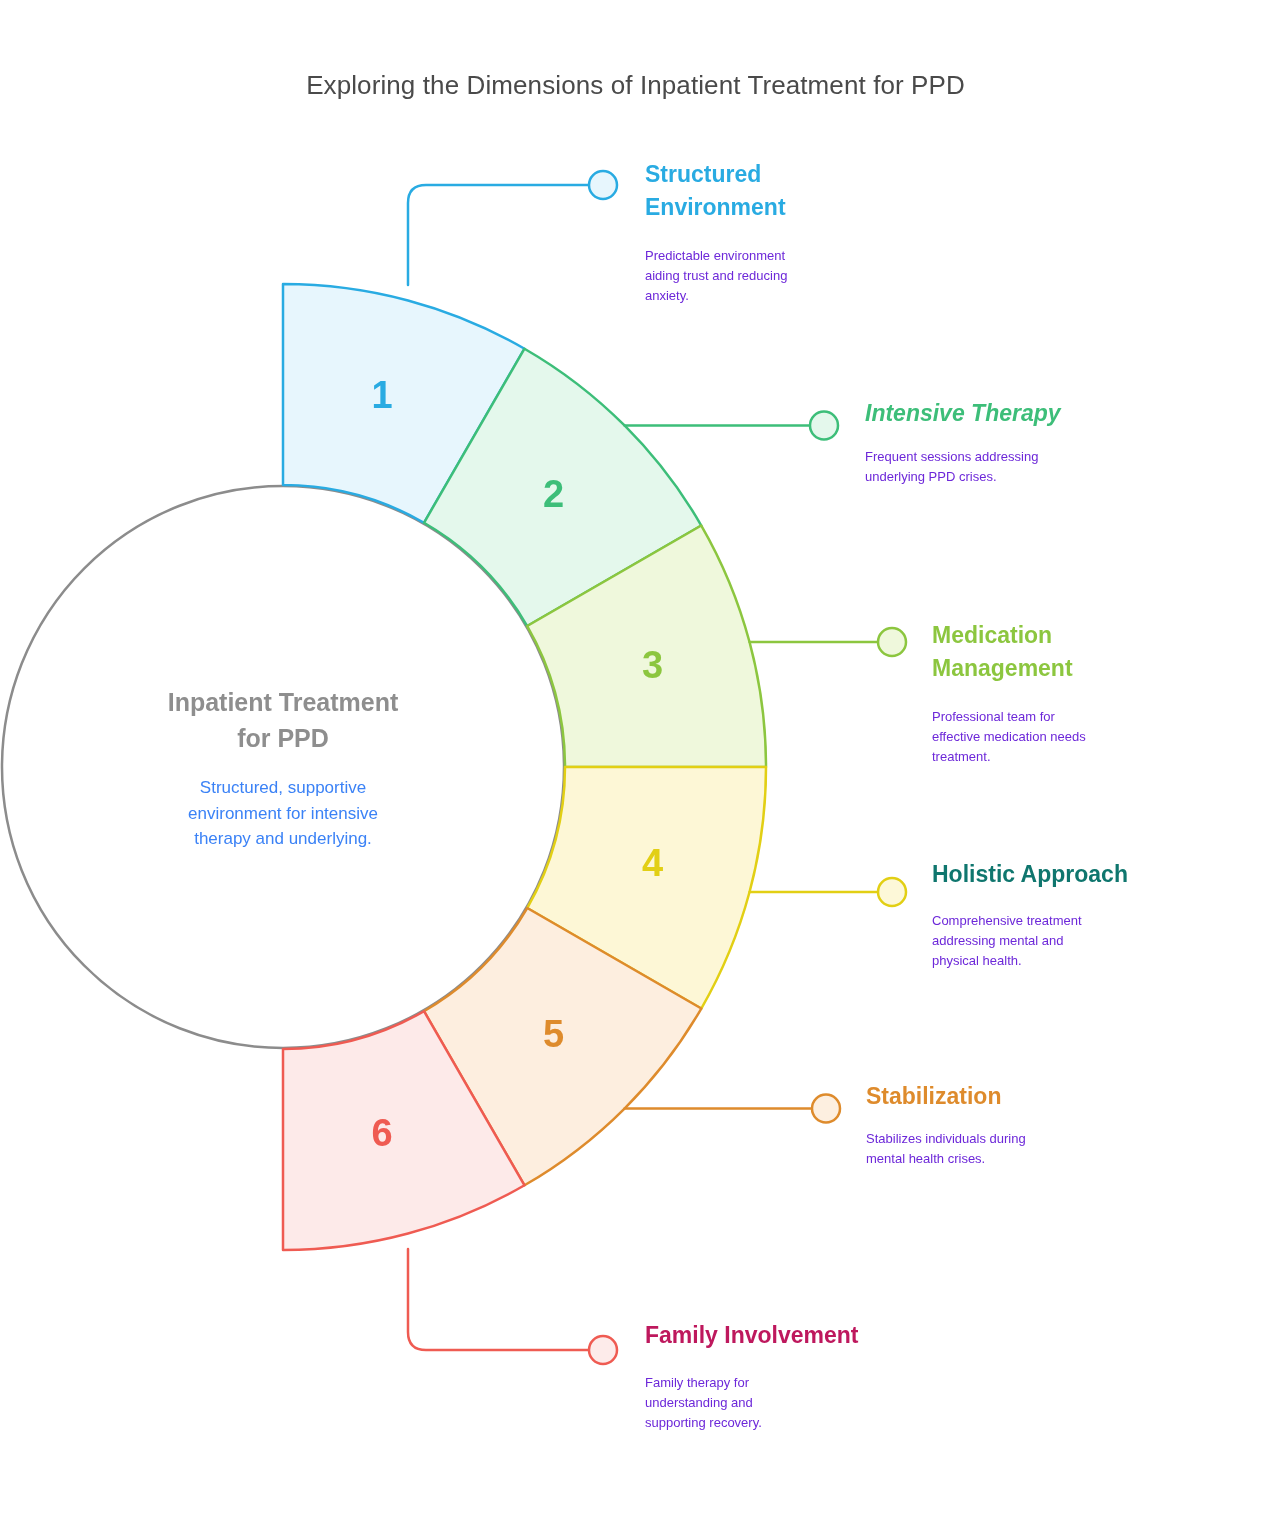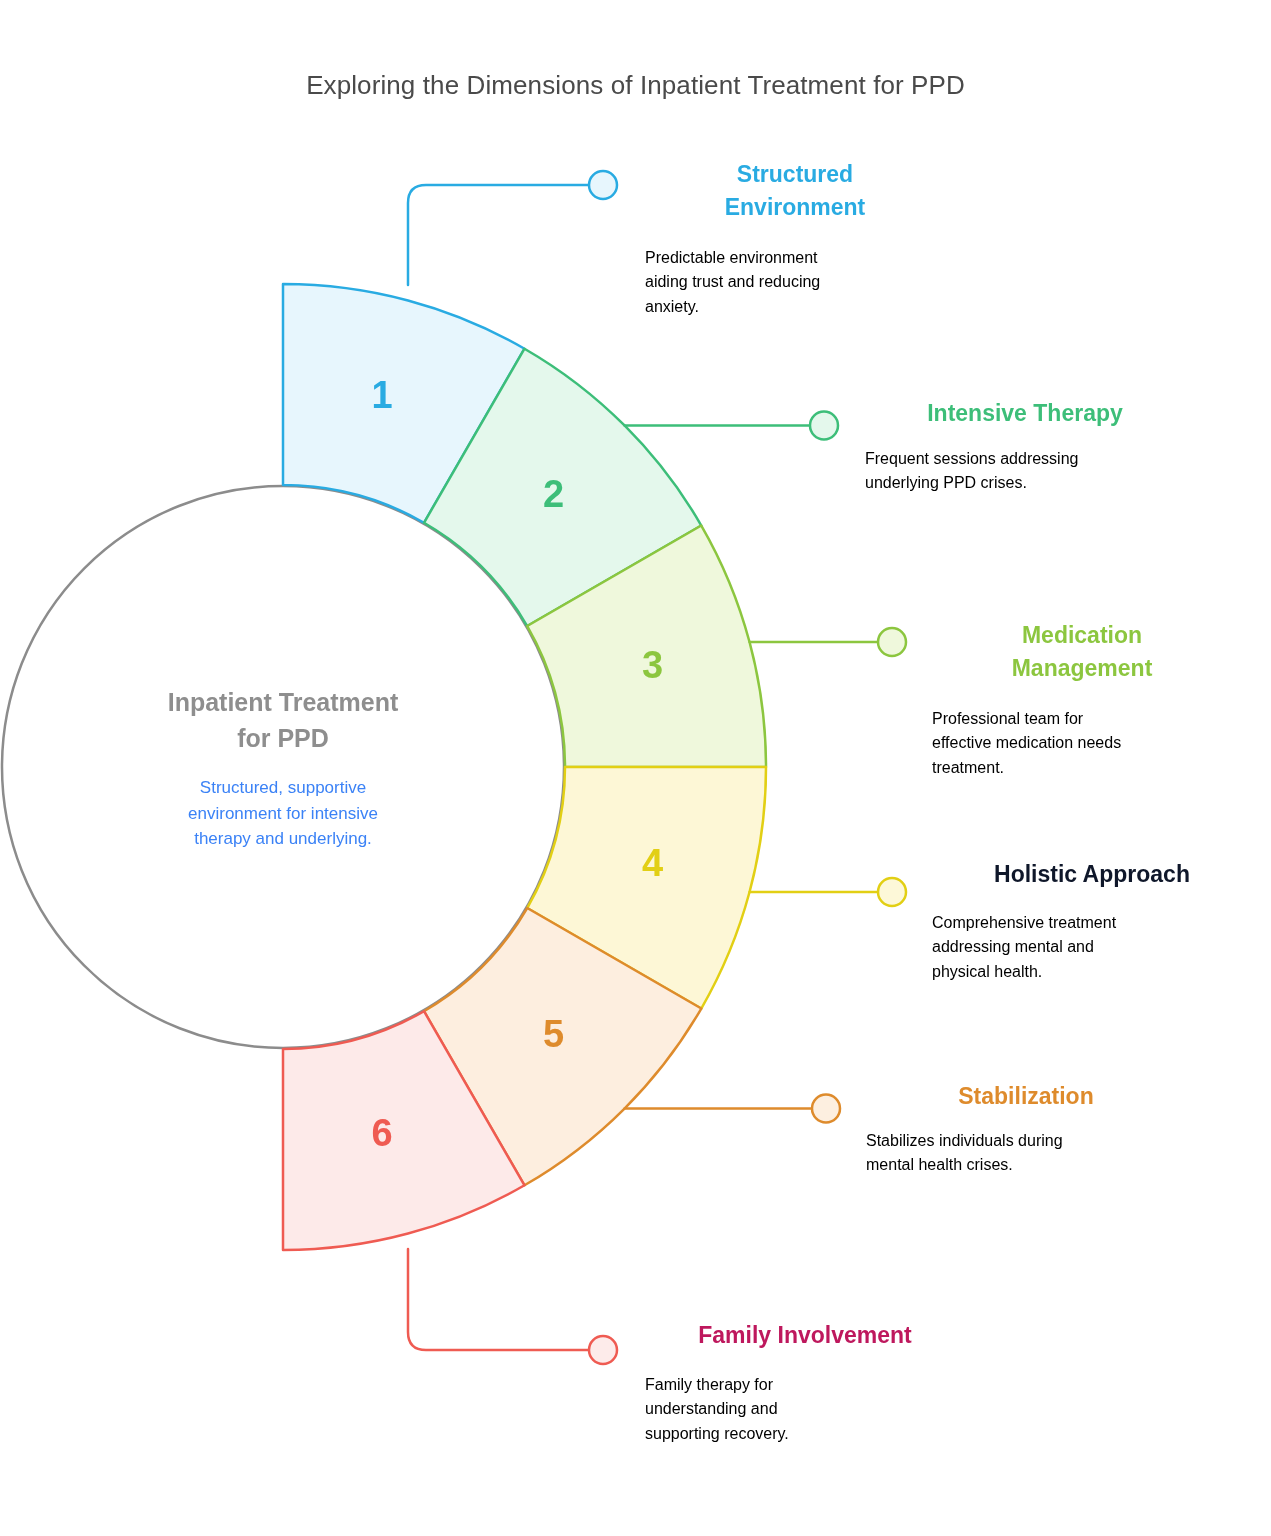--- a/index.html
+++ b/index.html
@@ -50,26 +50,25 @@
     text-align: center;
     font-size: 17px;
     color: #3b82f6;
     line-height: 1.5;
   }
   .item-label {
     position: absolute;
     font-weight: bold;
     font-size: 23px;
     line-height: 1.45;
-    text-align: center;
   }
   .item-desc {
     position: absolute;
-    font-size: 16px;
-    color: #000000;
+    font-size: 13px;
+    color: #6d28d9;
     line-height: 1.53;
   }
 </style>
 </head>
 <body>
 
 <div id="page-title">Exploring the Dimensions of Inpatient Treatment for PPD</div>
 
 <svg id="diagram" width="1271" height="1536" viewBox="0 0 1271 1536">
 
@@ -125,39 +124,39 @@
 <div class="item-label" style="left:645px; top:158px; width:300px; color:#29ABE2;">
   <span>Structured</span><br>
   <span>Environment</span>
 </div>
 <div class="item-desc" style="left:645px; top:246px; width:300px;">
   <span>Predictable environment</span><br>
   <span>aiding trust and reducing</span><br>
   <span>anxiety.</span>
 </div>
 
-<div class="item-label" style="left:865px; top:397px; width:320px; color:#3DBE79;">
+<div class="item-label" style="left:865px; top:397px; width:320px; color:#3DBE79;font-style:italic;">
   <span>Intensive Therapy</span>
 </div>
 <div class="item-desc" style="left:865px; top:447px; width:320px;">
   <span>Frequent sessions addressing</span><br>
   <span>underlying PPD crises.</span>
 </div>
 
 <div class="item-label" style="left:932px; top:619px; width:300px; color:#8CC63F;">
   <span>Medication</span><br>
   <span>Management</span>
 </div>
 <div class="item-desc" style="left:932px; top:707px; width:300px;">
   <span>Professional team for</span><br>
   <span>effective medication needs</span><br>
   <span>treatment.</span>
 </div>
 
-<div class="item-label" style="left:932px; top:858px; width:320px; color:#0f172a;">
+<div class="item-label" style="left:932px; top:858px; width:320px; color:#0f766e;">
   <span>Holistic Approach</span>
 </div>
 <div class="item-desc" style="left:932px; top:911px; width:320px;">
   <span>Comprehensive treatment</span><br>
   <span>addressing mental and</span><br>
   <span>physical health.</span>
 </div>
 
 <div class="item-label" style="left:866px; top:1080px; width:320px; color:#DE8B2C;">
   <span>Stabilization</span>

